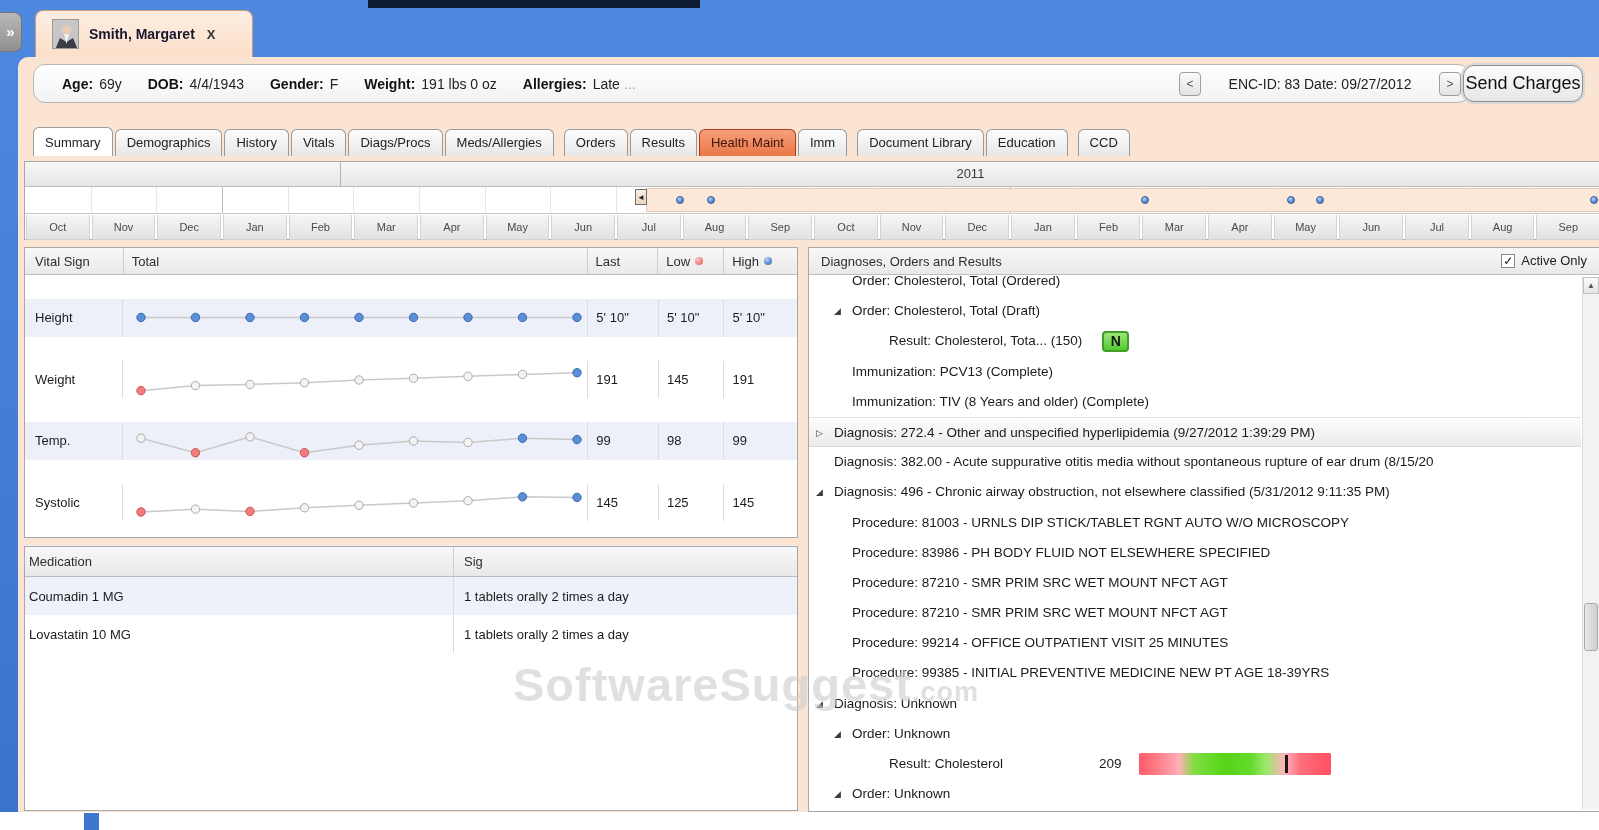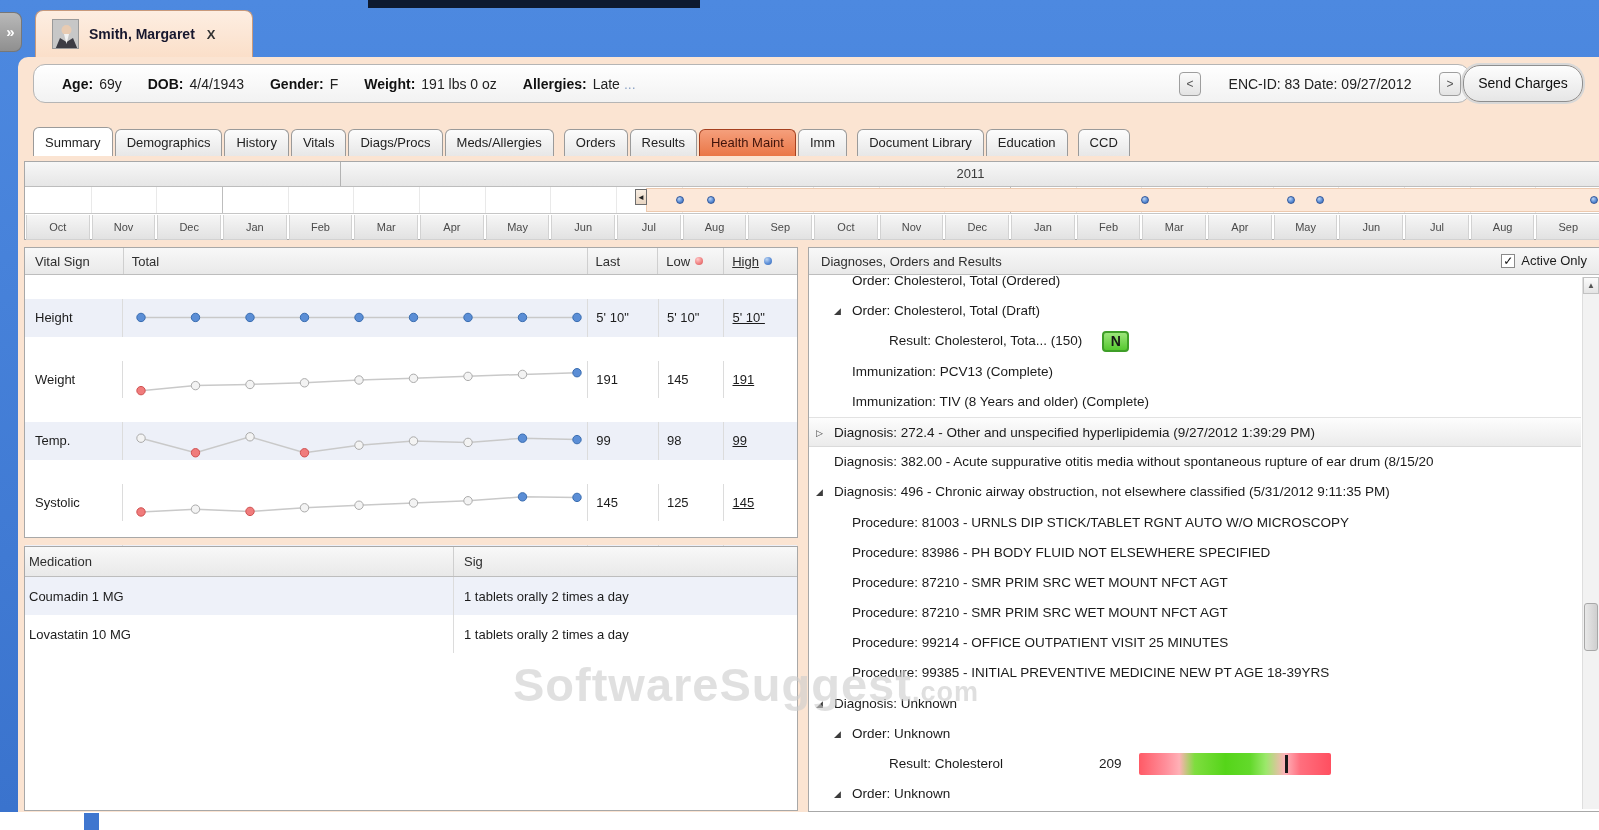--- a/index.html
+++ b/index.html
@@ -43,22 +43,22 @@
   .info-pill .lbl { font-weight:bold; color:#111; margin-right:6px; }
   .info-pill .val { color:#222; margin-right:26px; }
   .info-pill .val.link-dots { color:#8fa6c8; }
   .enc-nav { position:absolute; right:8px; top:0; height:100%; display:flex; align-items:center; }
   .nav-btn { width:22px; height:24px; background:linear-gradient(#fbfbfb,#e3e3e3);
     border:1px solid #9e9e9e; border-radius:4px; font-size:12px; color:#555;
     text-align:center; line-height:22px; }
   .enc-text { width:238px; text-align:center; font-size:14px; color:#222; }
   .send-btn { left:1445px; top:8px; width:120px; height:37px;
     background: linear-gradient(#fdfdfd,#e6e6e6);
-    border:1px solid #8e8e8e; border-radius:17px; box-shadow:0 0 0 2px #d8d8d8;
-    font-size:14px; color:#111; text-align:center; line-height:35px; }
+    border:1px solid #8e8e8e; border-radius:11px; box-shadow:0 0 0 2px #d8d8d8;
+    font-size:18px; color:#111; text-align:center; line-height:35px; }
 
   
   .tabs-row { left:15px; top:70px; height:29px; display:flex; align-items:flex-end; }
   .tab { height:27px; padding:0 11px; margin-right:2px; font-size:13px; color:#222;
     background: linear-gradient(#fcfcfc,#e7e7e7);
     border:1px solid #9a9a9a; border-bottom:none; border-radius:6px 6px 0 0;
     line-height:26px; white-space:nowrap; }
   .tab.active { background:#ffffff; height:29px; line-height:29px; }
   .tab.highlighted { background: linear-gradient(#f59f7c,#ea7747);
     border-color:#a6401f; color:#40130a; }
@@ -89,21 +89,21 @@
   .panel { background:#fff; border:1px solid #a8a8a8; }
   .panel-hdr { background:linear-gradient(#f8f8f8,#e9e9e9); border-bottom:1px solid #bdbdbd;
     font-size:13px; color:#2e2e2e; display:flex; align-items:center; }
 
   .vitals { left:6px; top:190px; width:774px; height:291px; }
   .vitals .panel-hdr { height:27px; }
   .vcol-name { width:99px; padding-left:10px; }
   .vcol-trend { width:465px; padding-left:8px; }
   .vcol-last { width:71px; padding-left:8px; }
   .vcol-low { width:66px; padding-left:8px; }
-  .vcol-high { width:73px; padding-left:8px;text-decoration:underline; }
+  .vcol-high { width:73px; padding-left:8px; }
   .hdr-cell { border-right:1px solid #cfcfcf; height:100%; display:flex; align-items:center; gap:5px; }
   .hdr-cell:last-child { border-right:none; }
   .mini-dot { width:8px; height:8px; border-radius:50%; display:inline-block; }
   .mini-dot.red { background: radial-gradient(circle at 35% 30%, #ffc9c9, #ee7d7d 60%, #cf5454); }
   .mini-dot.blue { background: radial-gradient(circle at 35% 30%, #bcd4f2, #5d8fd8 55%, #3767ae); }
   .vrow { display:flex; height:37.5px; font-size:13px;margin-top:24px; }
   .vrow.stripe { background:#edf0f8; }
   .vrow > div { border-right:1px solid #dcdcdc; display:flex; align-items:center; }
   .vrow > div:last-child { border-right:none; }
   .spark polyline { fill:none; stroke:#c9c9c9; stroke-width:1.5; }

